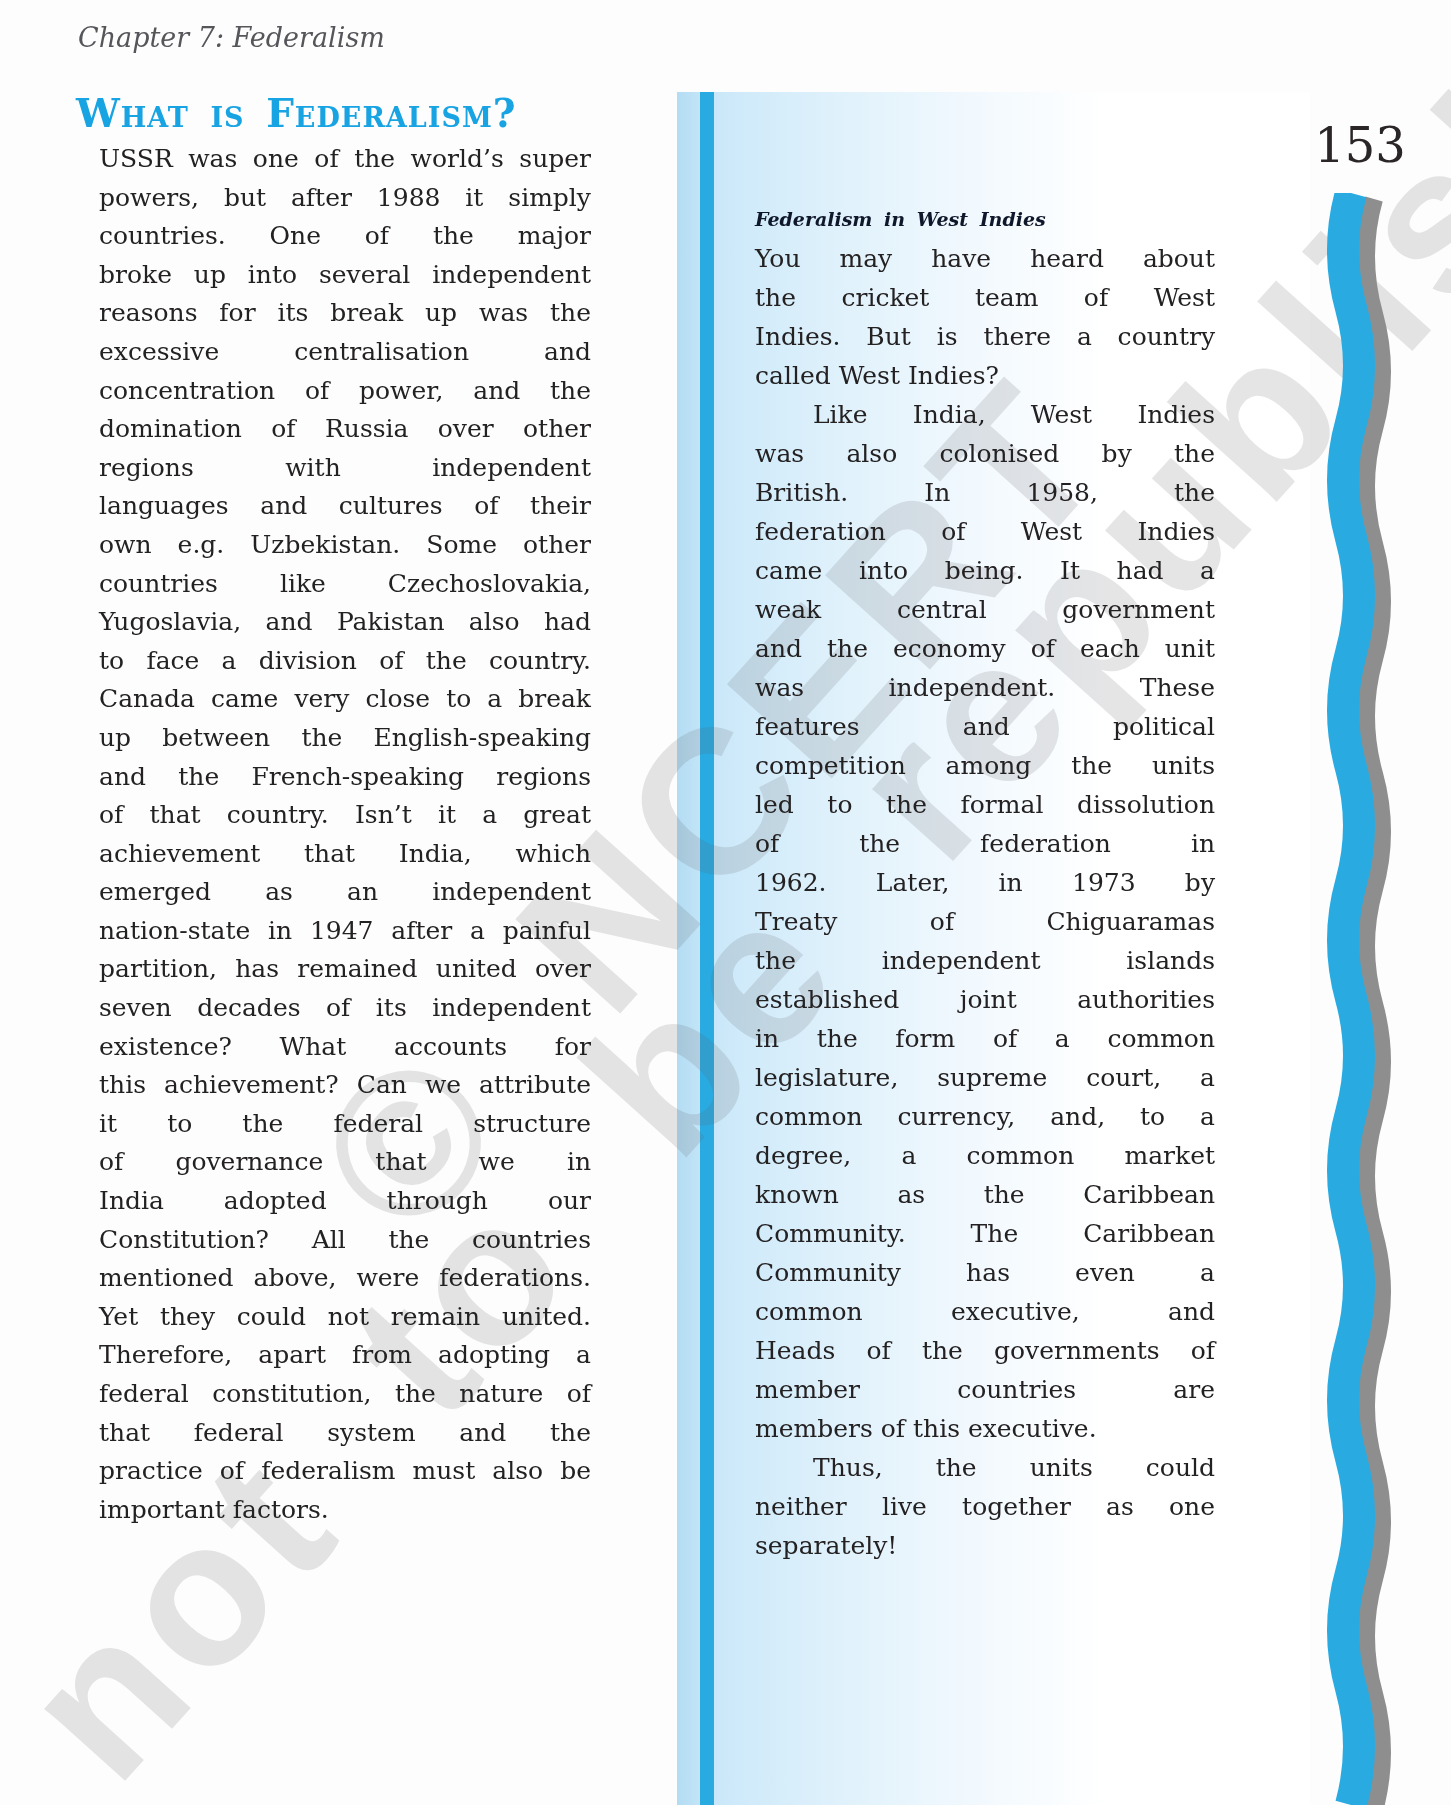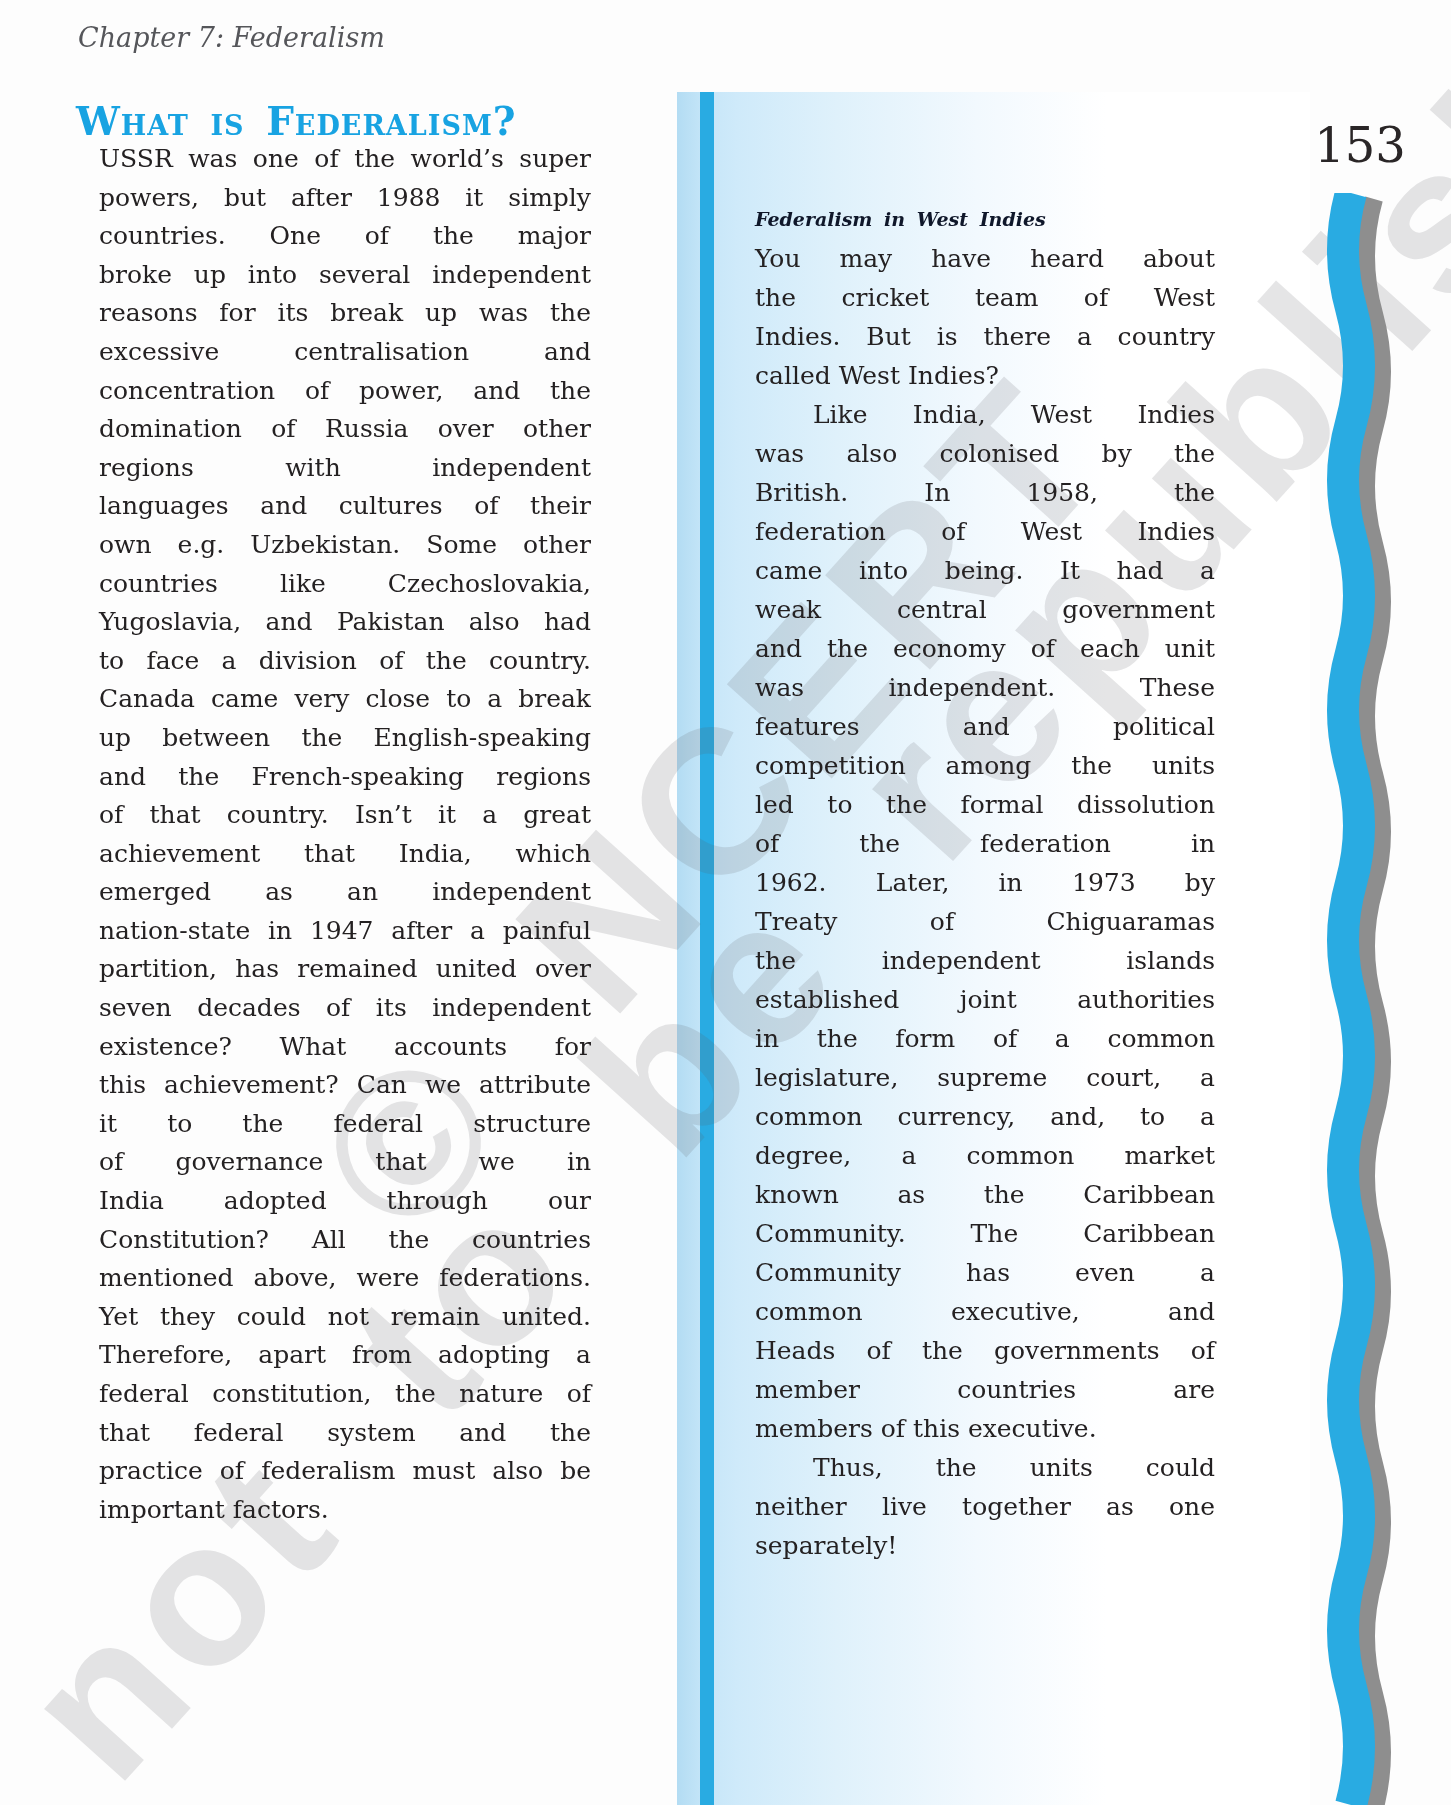--- a/index.html
+++ b/index.html
@@ -47,21 +47,21 @@
   .wm1{left:270px;top:1120px;font-size:205px;}
   .wm2{left:-25px;top:1665px;font-size:205px;}
   
   .chapter{
     position:absolute;left:78px;top:14px;z-index:3;
     font-style:italic;font-size:27px;line-height:34px;
     color:var(--chapter-gray);
     margin-top:7px;
   }
   .heading{
-    position:absolute;left:76px;top:96px;z-index:3;
+    position:absolute;left:76px;top:88px;z-index:3;
     font-size:39px;line-height:50px;font-weight:bold;
     font-variant:small-caps;letter-spacing:1px;word-spacing:7px;
     color:var(--heading-blue);
   }
   .pagenum{
     position:absolute;left:1312px;top:118px;width:96px;z-index:3;
     font-size:48px;line-height:54px;text-align:center;color:#2a2627;
   }
   
   .main-text{

